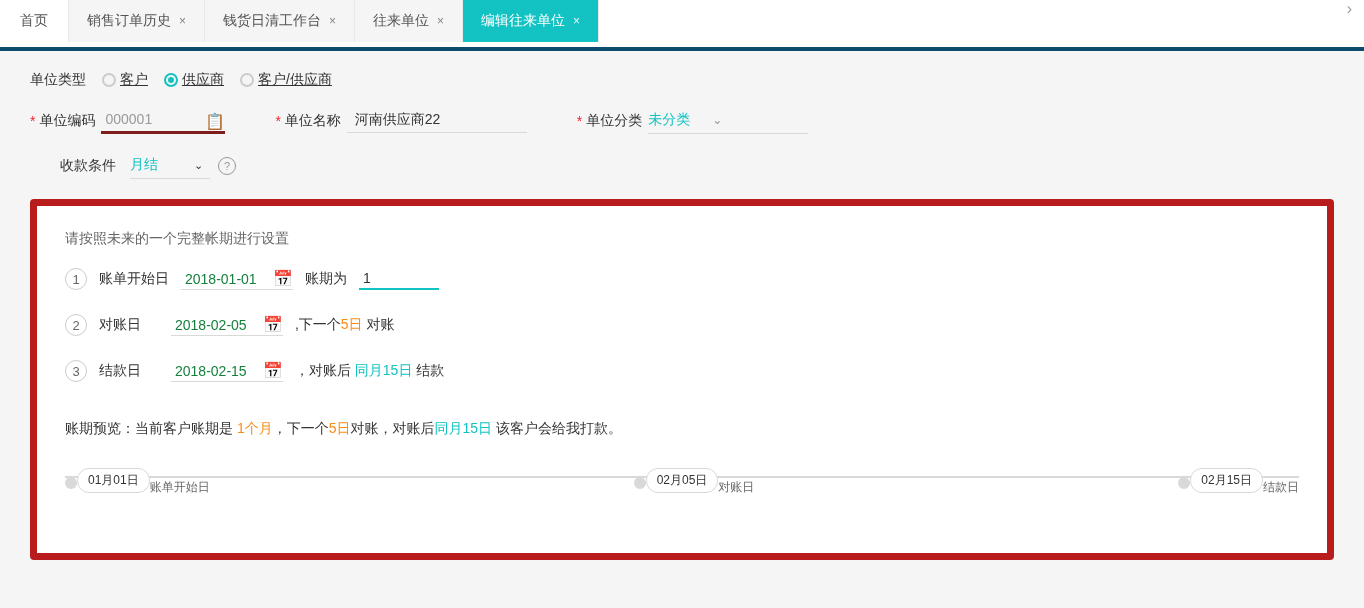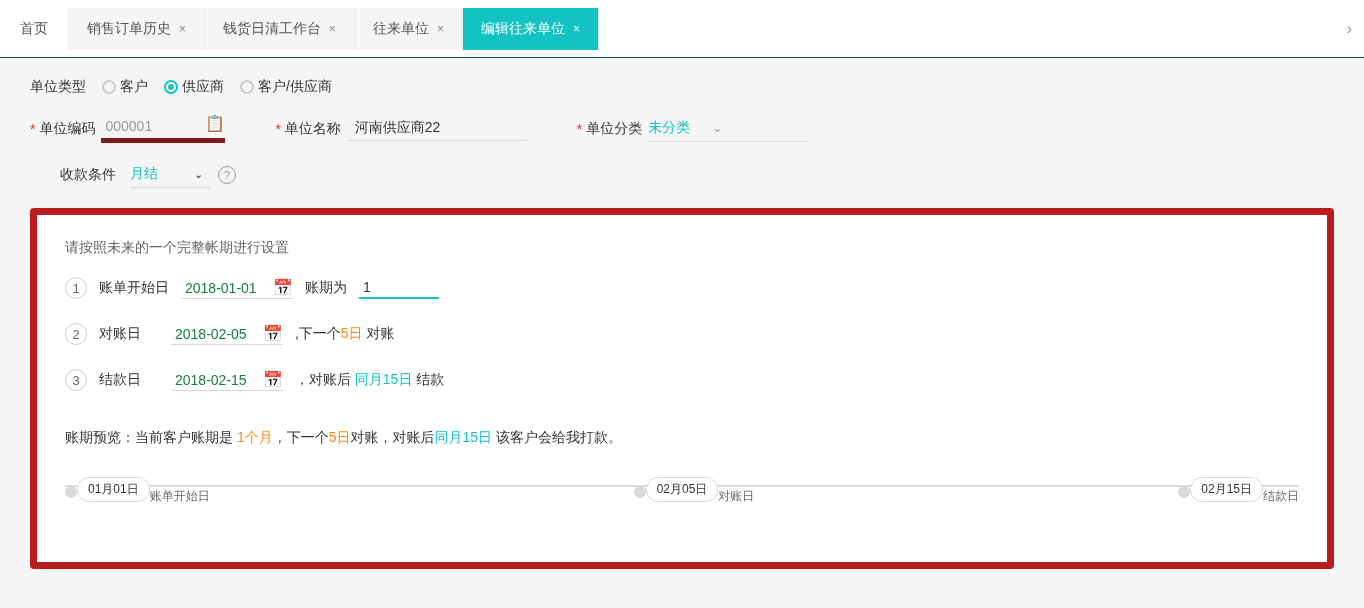--- a/index.html
+++ b/index.html
@@ -1,24 +1,24 @@
 <!DOCTYPE html>
 <html><head>
   <meta charset="utf-8">
   <style>
     * { box-sizing: border-box; margin: 0; padding: 0; }
     body { font-family: 'Microsoft YaHei', 'PingFang SC', Arial, sans-serif; font-size: 14px; background: #f5f5f5; color: #333; }
 
     
     .tabs-bar {
       display: flex;
-      align-items: center;
+      align-items: flex-start;
       background: #fff;
-      border-bottom: 1px solid #0c4a6e;
-      height: 58px;
+      border-bottom: 4px solid #0c4a6e;
+      height: 51px;
       padding: 0 0;
     }
     .tab-item {
       display: flex;
       align-items: center;
       padding: 12px 18px;
       height: 42px;
       font-size: 14px;
       cursor: pointer;
       border-right: 1px solid #e8e8e8;
@@ -86,20 +86,21 @@
     .radio-group {
       display: flex;
       align-items: center;
       gap: 16px;
     }
     .radio-item {
       display: flex;
       align-items: center;
       gap: 4px;
       cursor: pointer;
+      text-decoration: underline;
     }
     .radio-circle {
       width: 14px;
       height: 14px;
       border-radius: 50%;
       border: 2px solid #ccc;
       display: inline-flex;
       align-items: center;
       justify-content: center;
     }
@@ -120,22 +121,22 @@
       border-bottom: 1px solid #d9d9d9;
       outline: none;
       font-size: 14px;
       padding: 4px 8px;
       color: #333;
       background: transparent;
     }
 
     .input-with-icon {
       display: flex;
-      align-items: flex-start;
-      border-bottom: 5px solid #7f1d1d;
+      align-items: flex-end;
+      border-bottom: 3px solid #7f1d1d;
     }
     .input-with-icon input {
       border: none;
       outline: none;
       font-size: 14px;
       padding: 4px 4px;
       color: #999;
       background: transparent;
       width: 120px;
     }

